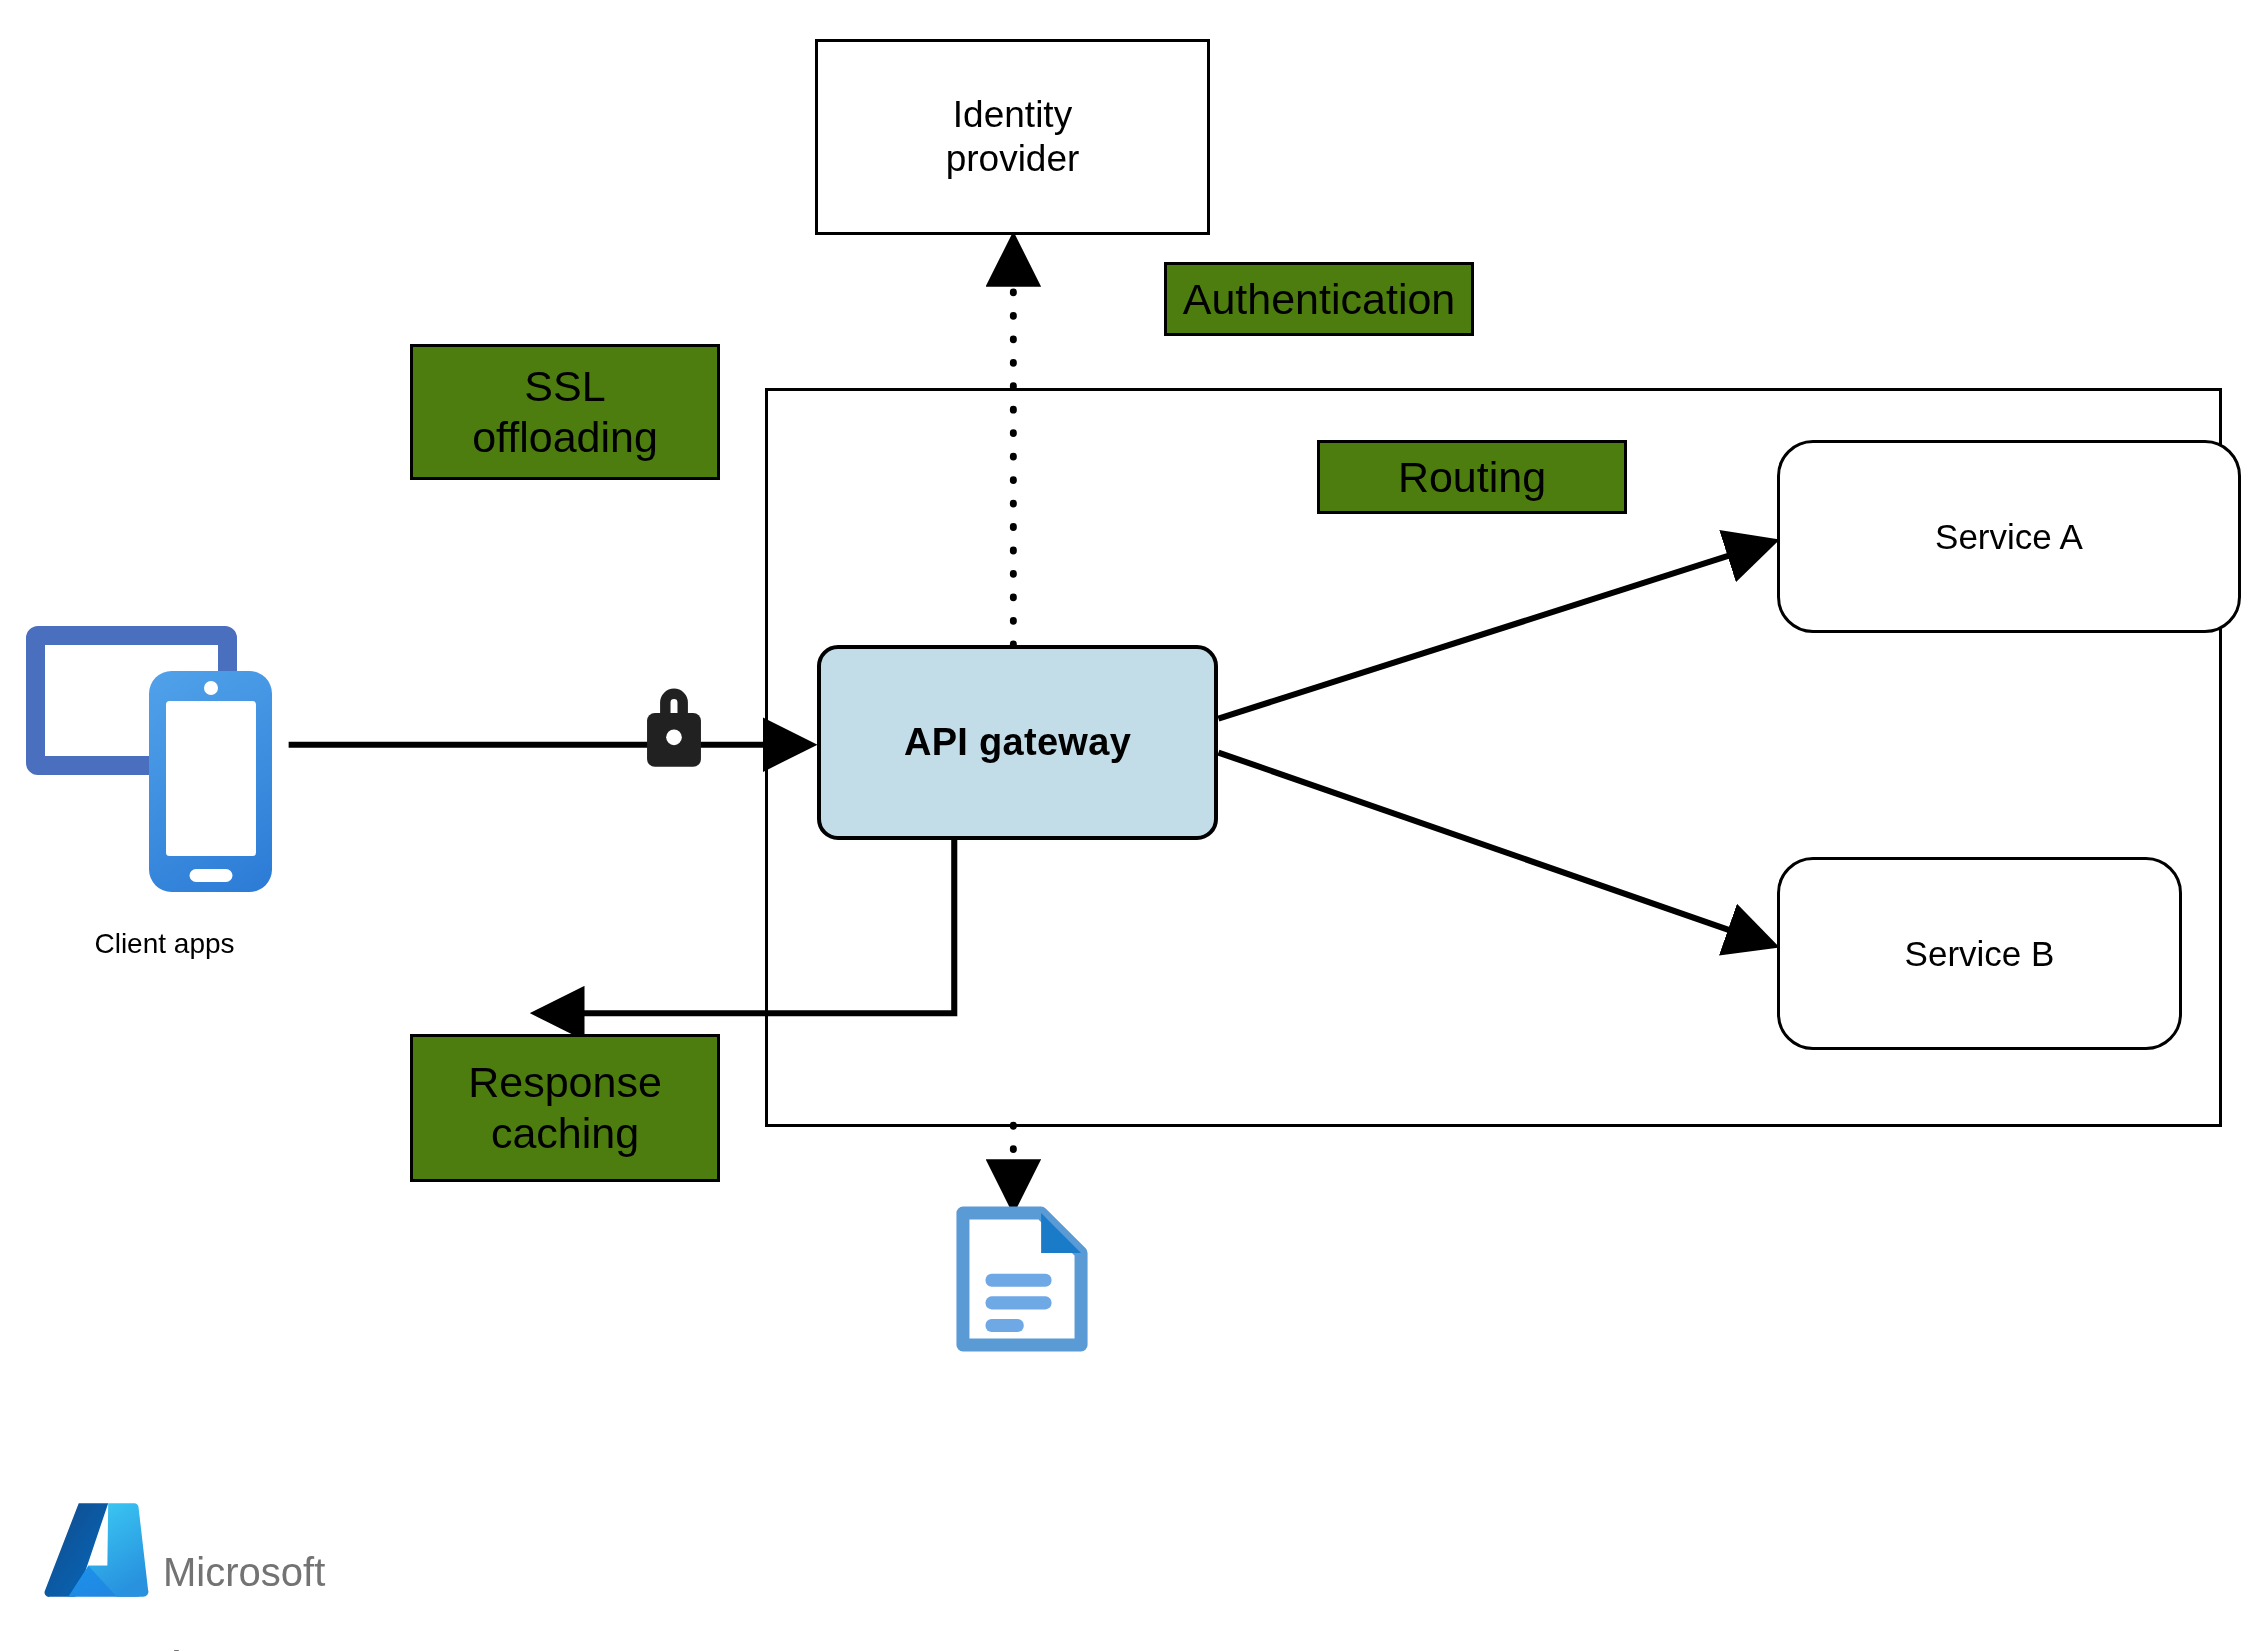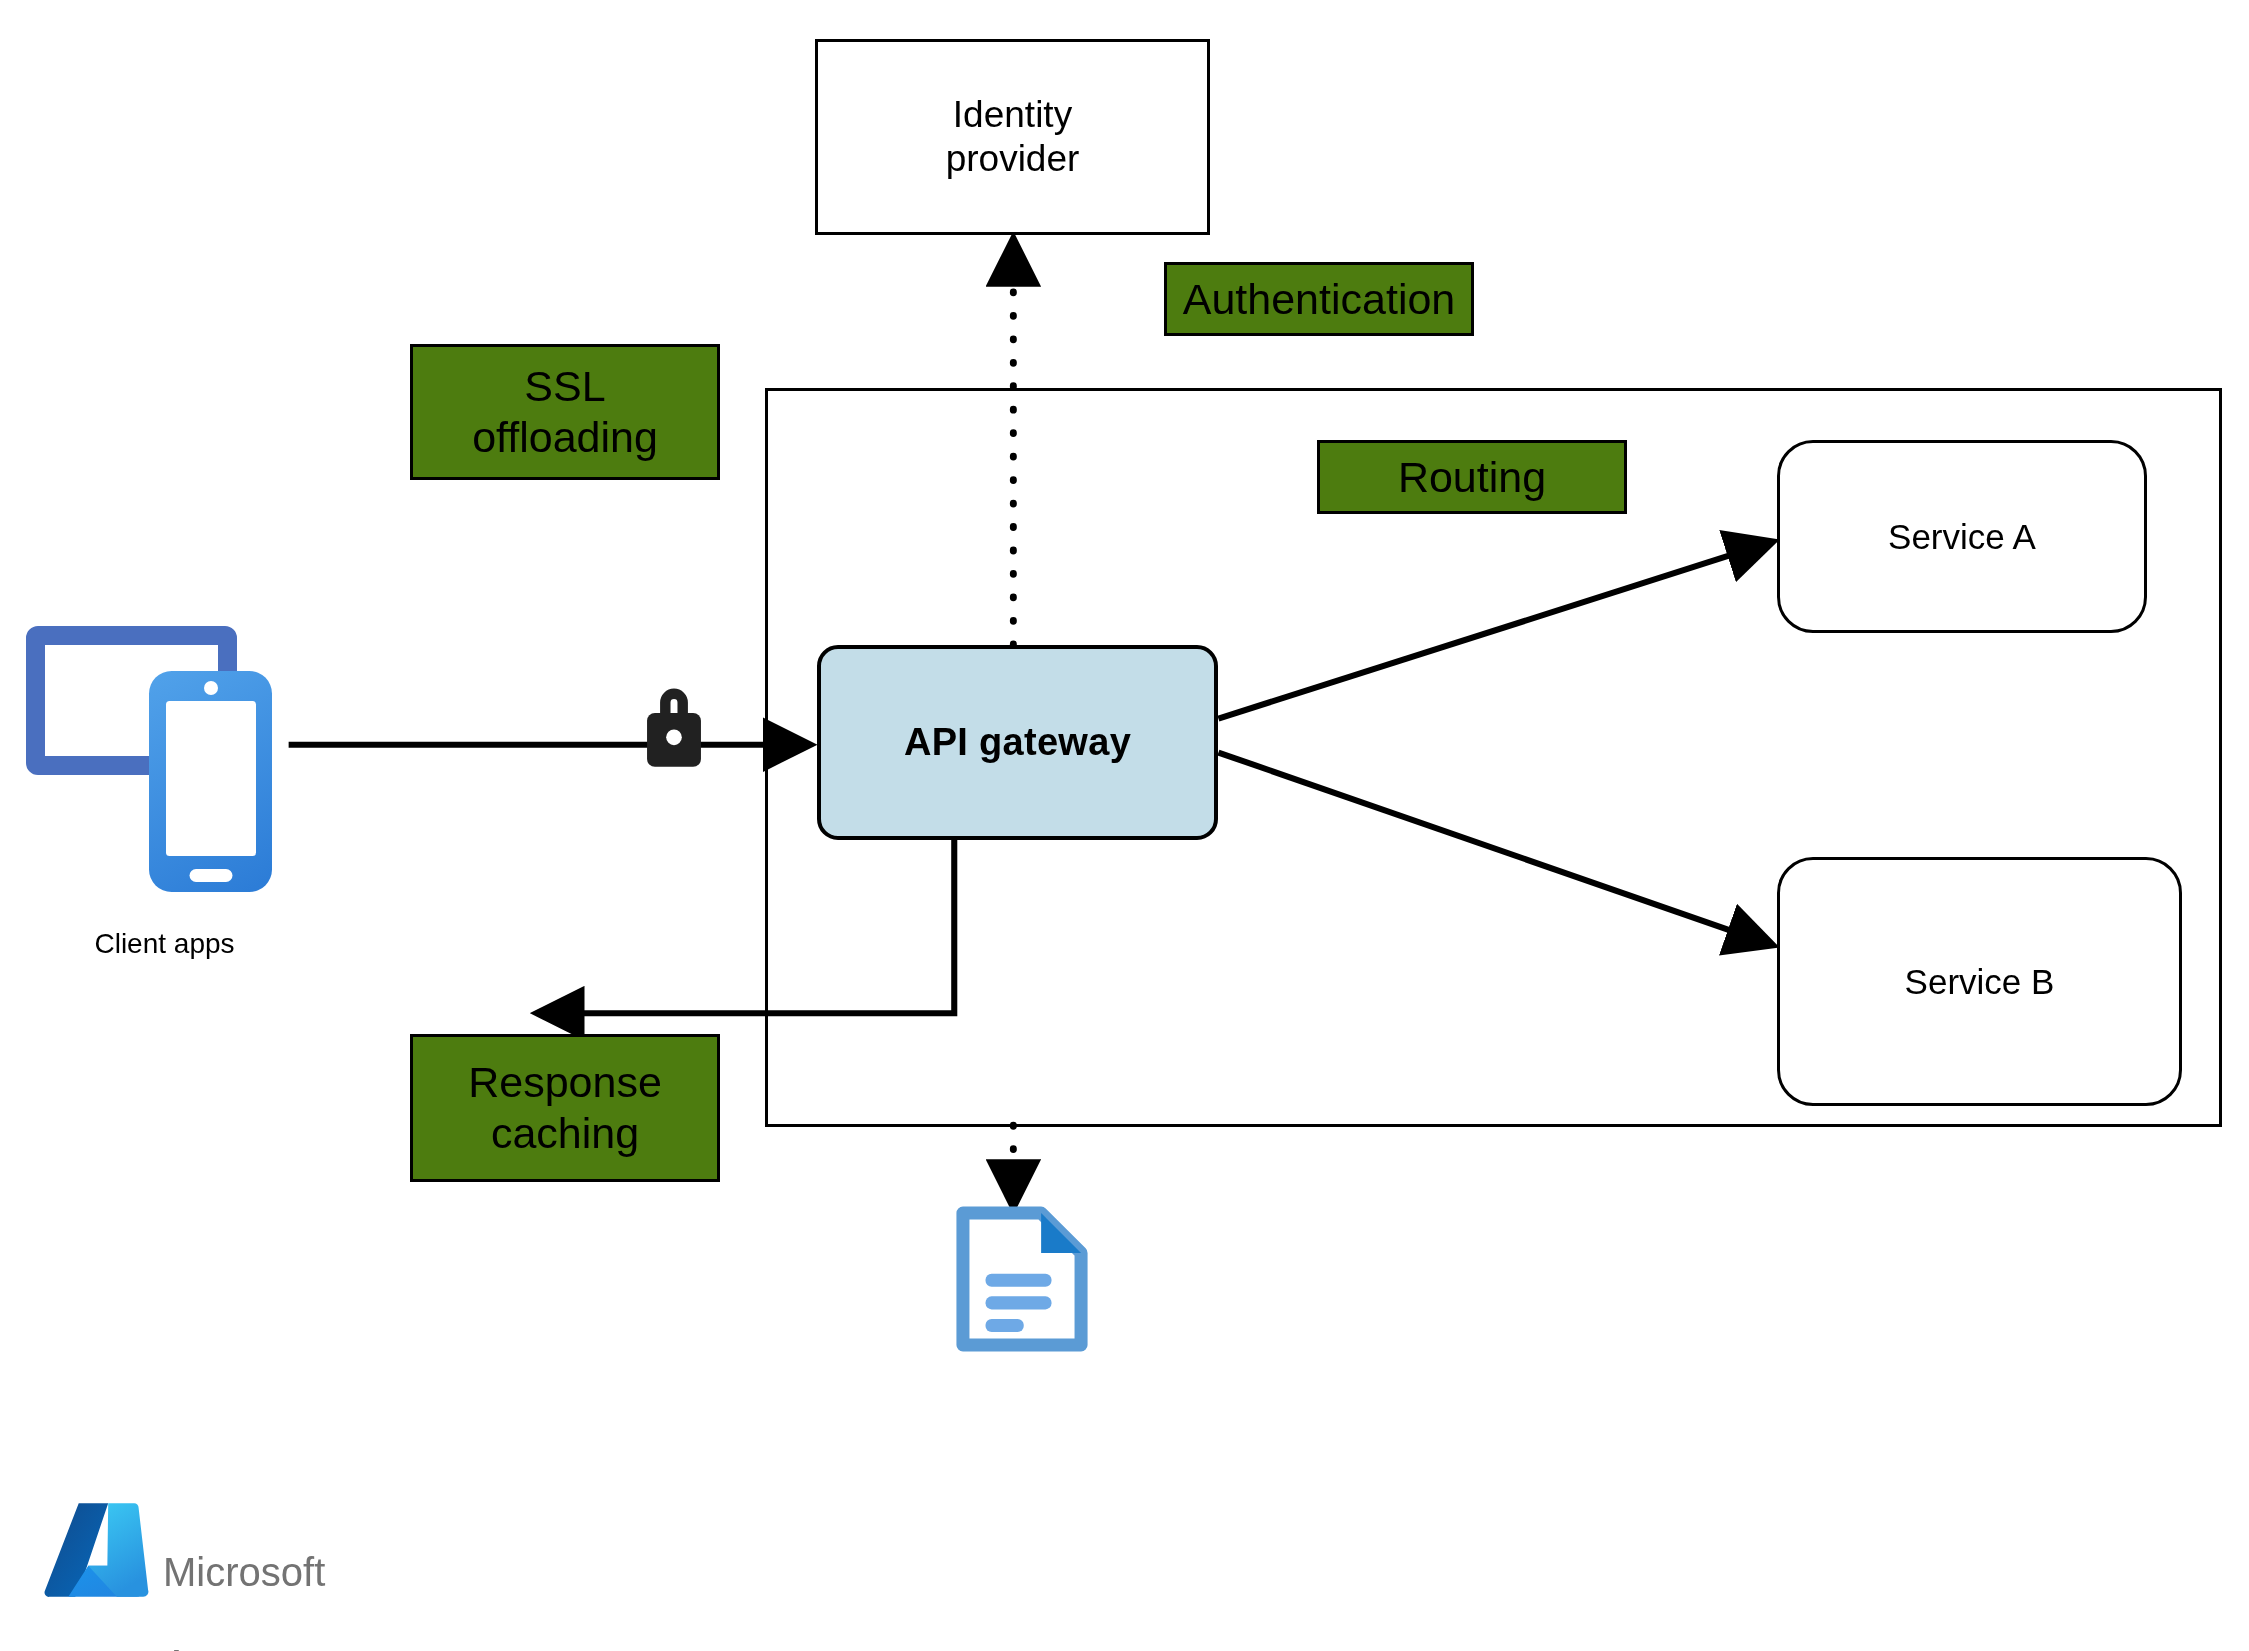--- a/index.html
+++ b/index.html
@@ -195,25 +195,25 @@
   <div class="node tag" style="left:410px; top:1034px; width:310px; height:148px; flex-direction:column;">
     <span>Response</span>
     <span>caching</span>
   </div>
 
 
   <div class="node gateway" style="left:817px; top:645px; width:401px; height:195px;">
     <span>API gateway</span>
   </div>
 
-  <div class="node rounded" style="left:1777px; top:440px; width:370px; height:193px;">
+  <div class="node rounded" style="left:1777px; top:440px; width:464px; height:193px;">
     <span>Service A</span>
   </div>
 
-  <div class="node rounded" style="left:1777px; top:857px; width:405px; height:249px;">
+  <div class="node rounded" style="left:1777px; top:857px; width:405px; height:193px;">
     <span>Service B</span>
   </div>
 
   <div class="client-icon" style="left:26px; top:626px; width:252px; height:271px;">
     <div class="tablet">
       <div class="tablet-cam"></div>
       <div class="tablet-home"></div>
     </div>
     <div class="phone-outer">
       <div class="phone-cam"></div>

